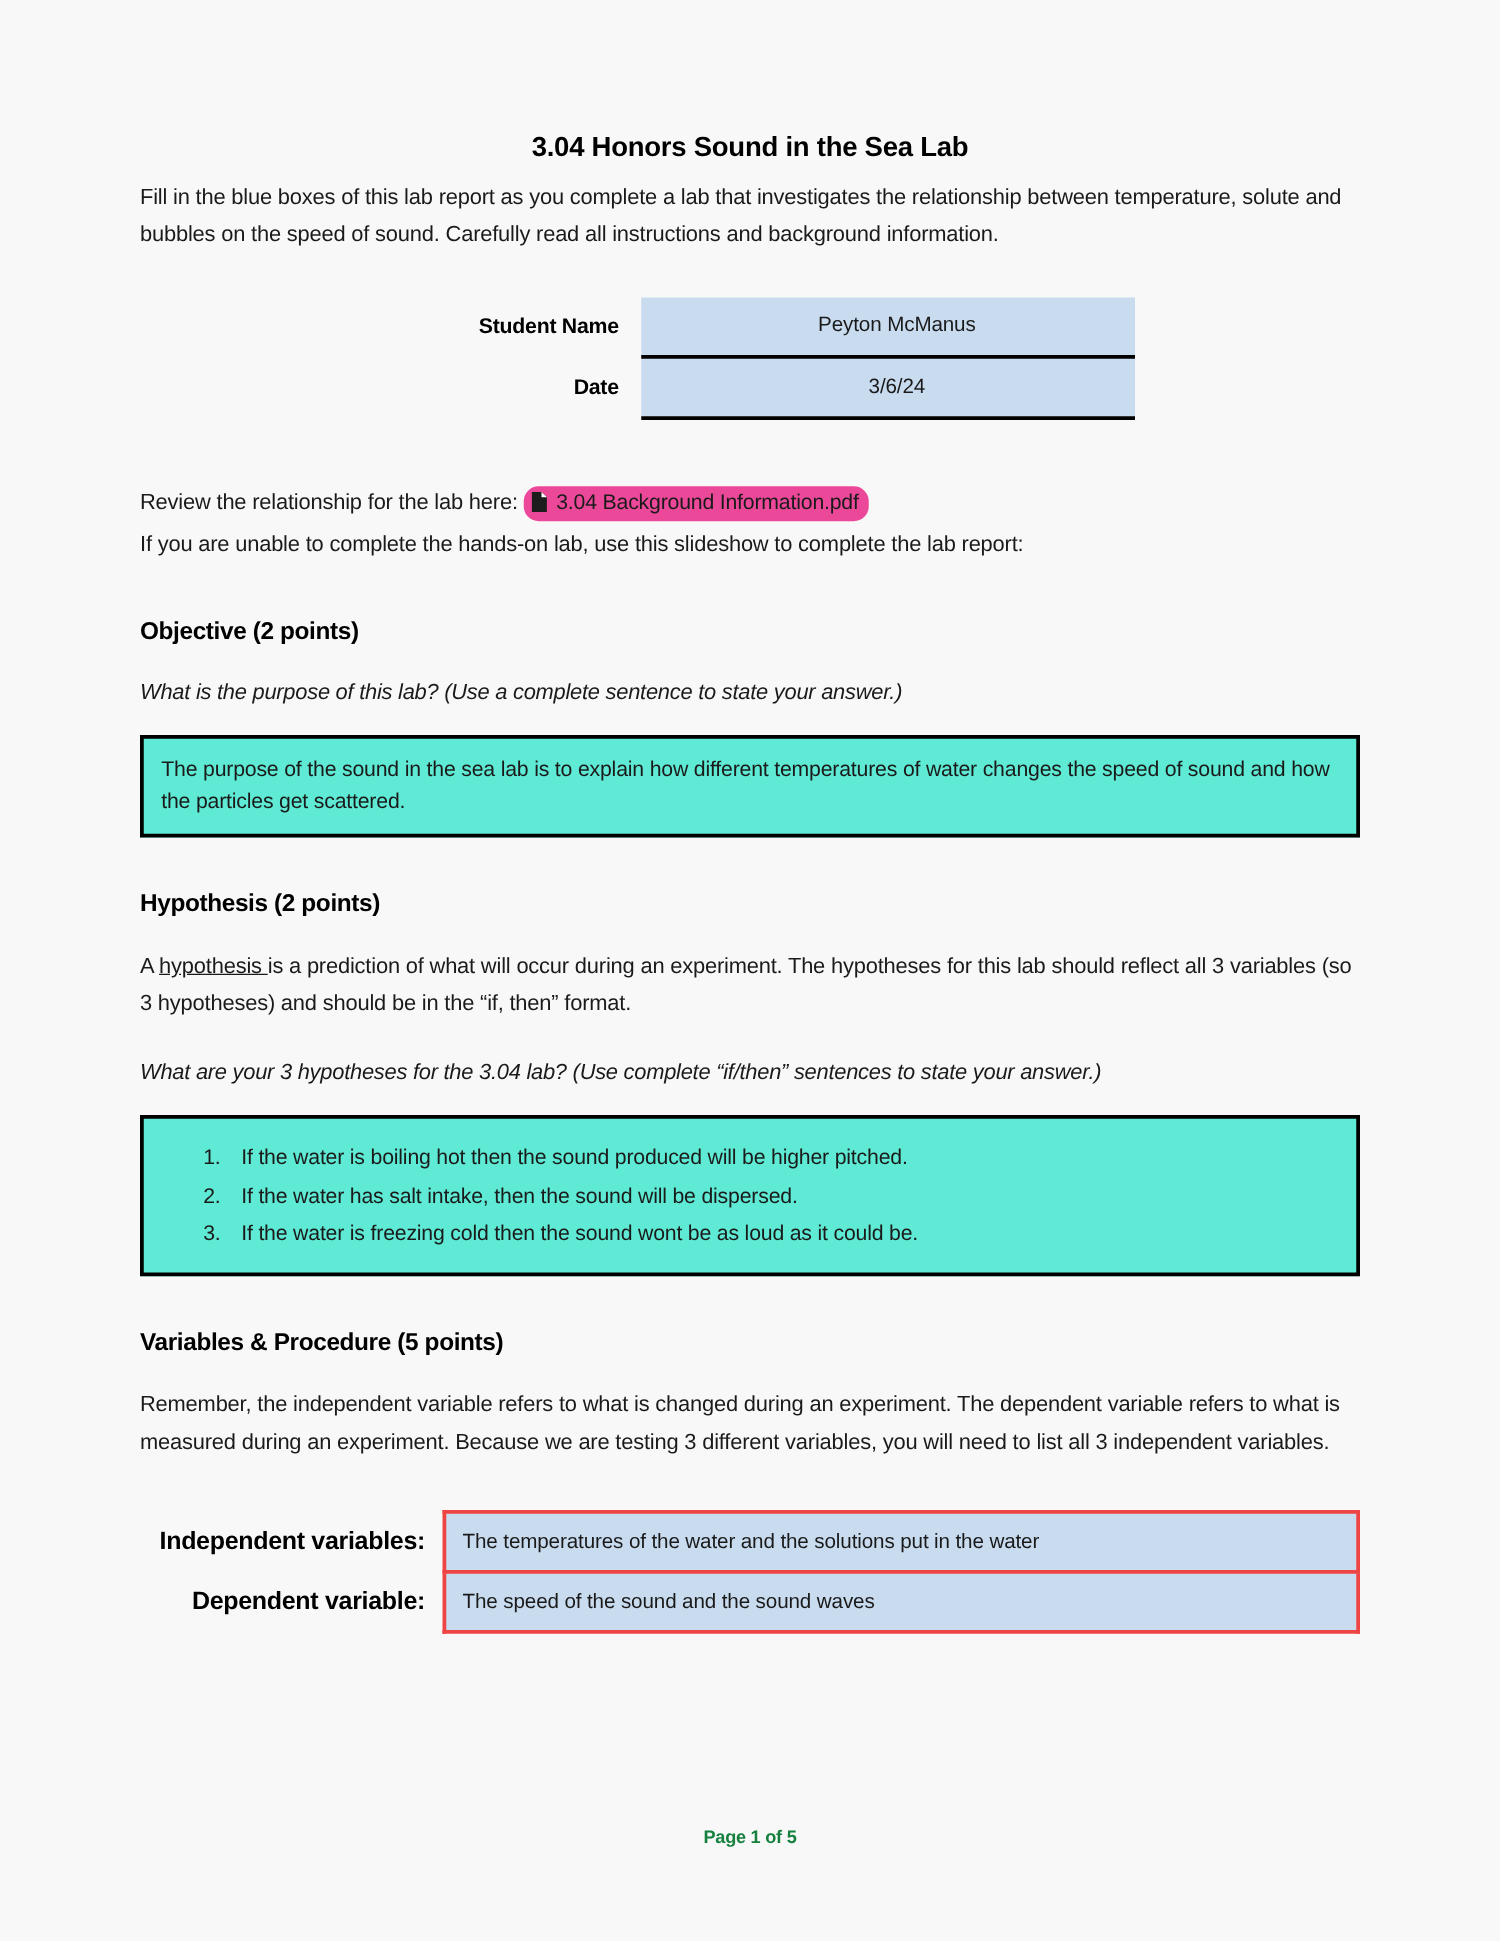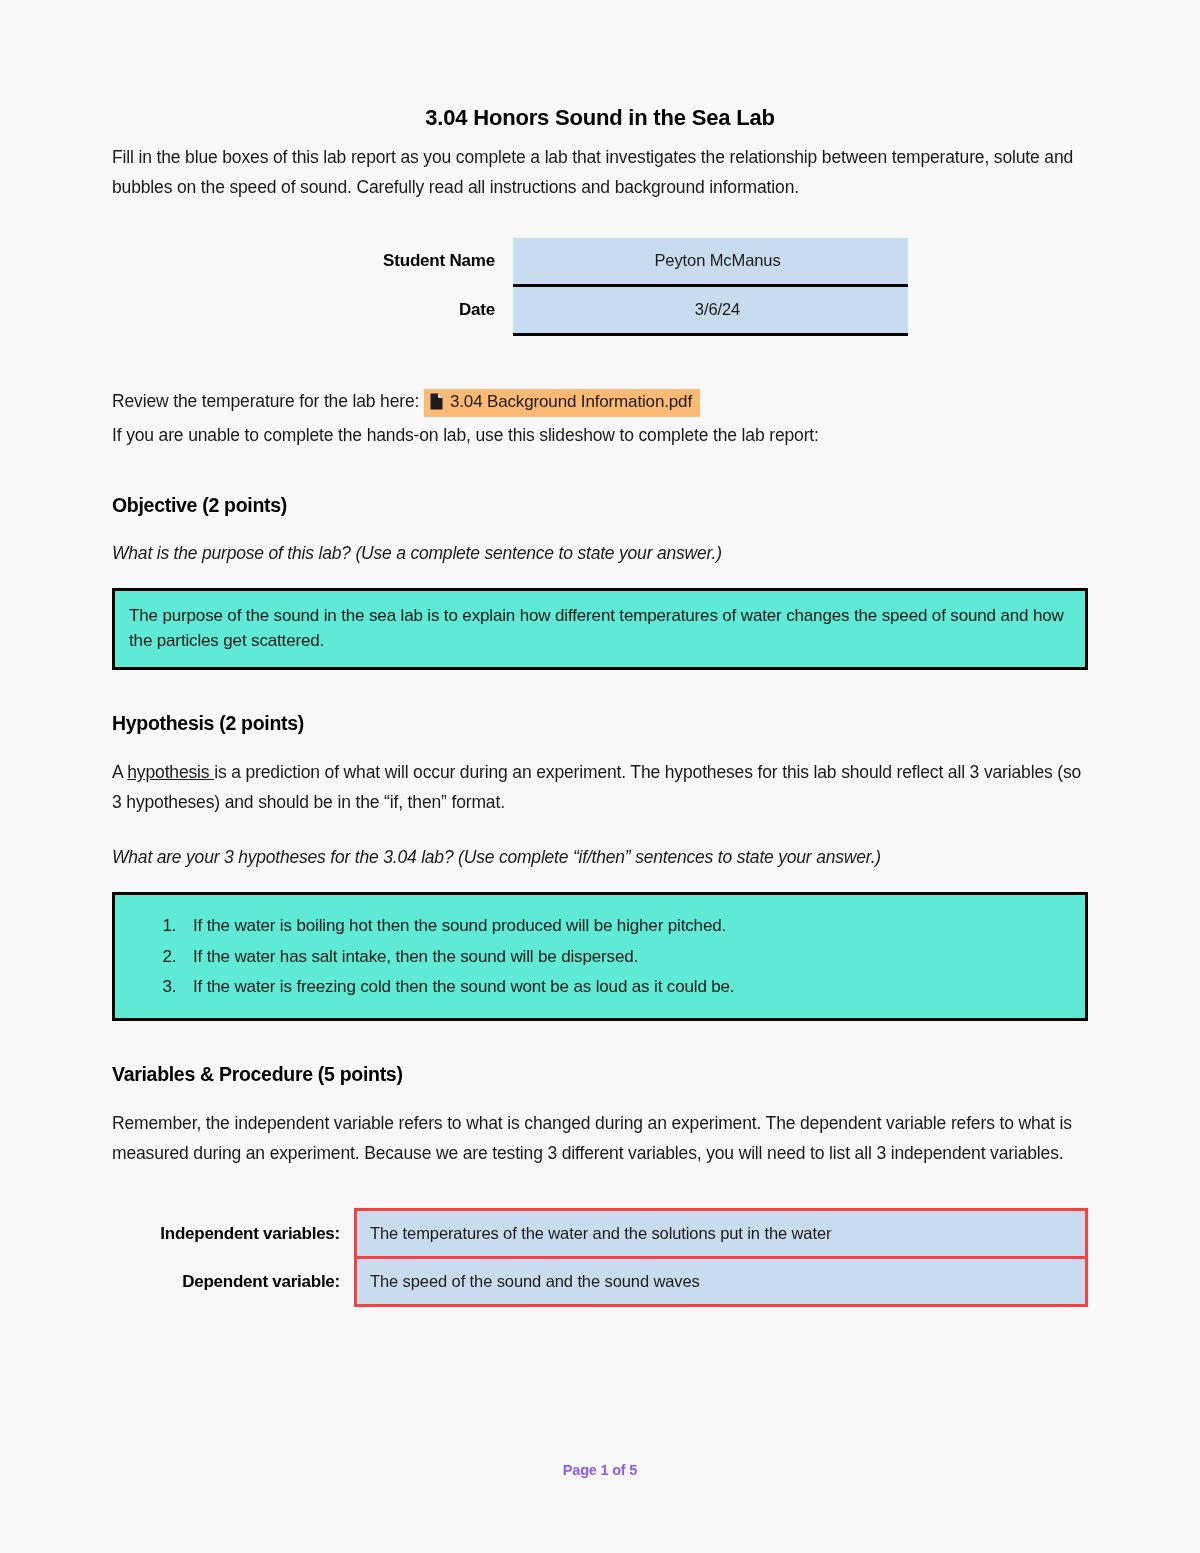--- a/index.html
+++ b/index.html
@@ -82,22 +82,22 @@
   
   .link-block { margin-top: 48px; }
   .link-line {
     font-size: 17.5px;
     line-height: 1.95;
     letter-spacing: -0.15px;
     color: #1a1a1a;
   }
   .chip {
     display: inline-block;
-    background: #fdba74;
-    border-radius: 0;
+    background: #ec4899;
+    border-radius: 12px;
     padding: 2px 8px 3px 6px;
     font-size: 17px;
     line-height: 1.35;
     vertical-align: baseline;
     white-space: nowrap;
     letter-spacing: -0.15px;
     cursor: pointer;
   }
   .chip .chip-label { vertical-align: middle; }
 
@@ -177,21 +177,21 @@
   
   .vars-table {
     margin-top: 40px;
     border-collapse: collapse;
     width: 976px;
     table-layout: fixed;
   }
   .vars-table td { padding: 0; vertical-align: middle; }
   .vars-label {
     width: 228px;
-    font-size: 17px;
+    font-size: 20px;
     font-weight: bold;
     text-align: right;
     padding-right: 14px !important;
     letter-spacing: -0.25px;
     height: 45px;
   }
   .vars-value {
     background: #c9dcef;
     border: 3px solid #ef4444;
     font-size: 16.5px;
@@ -205,21 +205,21 @@
   
   .page-footer {
     position: absolute;
     left: 0;
     right: 0;
     top: 1462px;
     text-align: center;
     font-size: 14.5px;
     font-weight: bold;
     letter-spacing: -0.2px;
-    color: #8b5cf6;
+    color: #15803d;
   }
 
   u.inline-underline { text-decoration: underline; }
 </style>
 </head>
 <body>
 
 <div class="page">
   <div class="content">
 
@@ -235,21 +235,21 @@
       </tr>
       <tr>
         <td class="id-label">Date</td>
         <td class="id-value">3/6/24</td>
       </tr>
     </tbody>
       </table>
 
     <div class="link-block">
       <div class="link-line">
-        <span>Review the temperature for the lab here:</span>
+        <span>Review the relationship for the lab here:</span>
         <span class="chip">
           <span class="icon-pdf">
             <svg width="13" height="17" viewBox="0 0 13 17" xmlns="http://www.w3.org/2000/svg">
               <path d="M0.5 0.5 H8.2 L12.5 4.8 V16.5 H0.5 Z" fill="#1d1d1d"></path>
               <path d="M8.2 0.5 V4.8 H12.5 Z" fill="#ffffff"></path>
             </svg>
           </span><span class="chip-label">3.04 Background Information.pdf</span>
         </span>
       </div>
       <div class="link-line">

